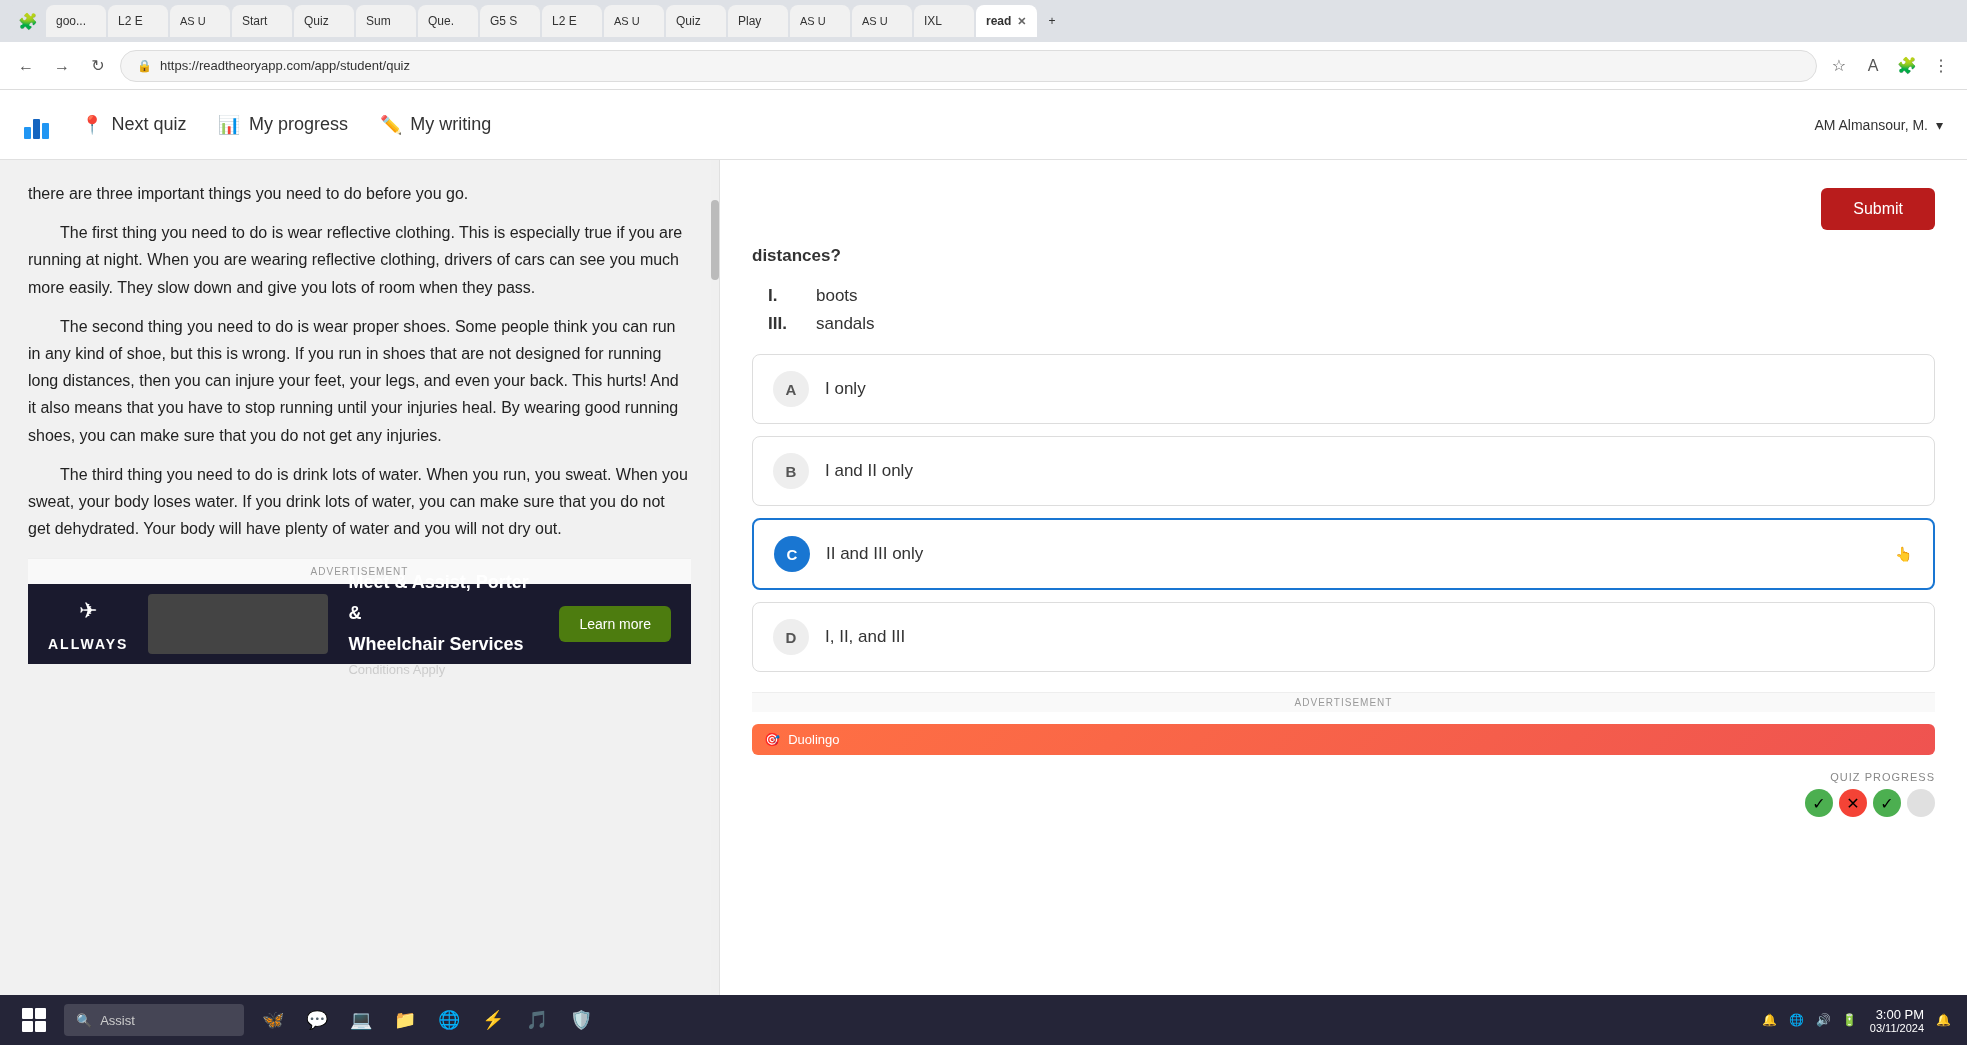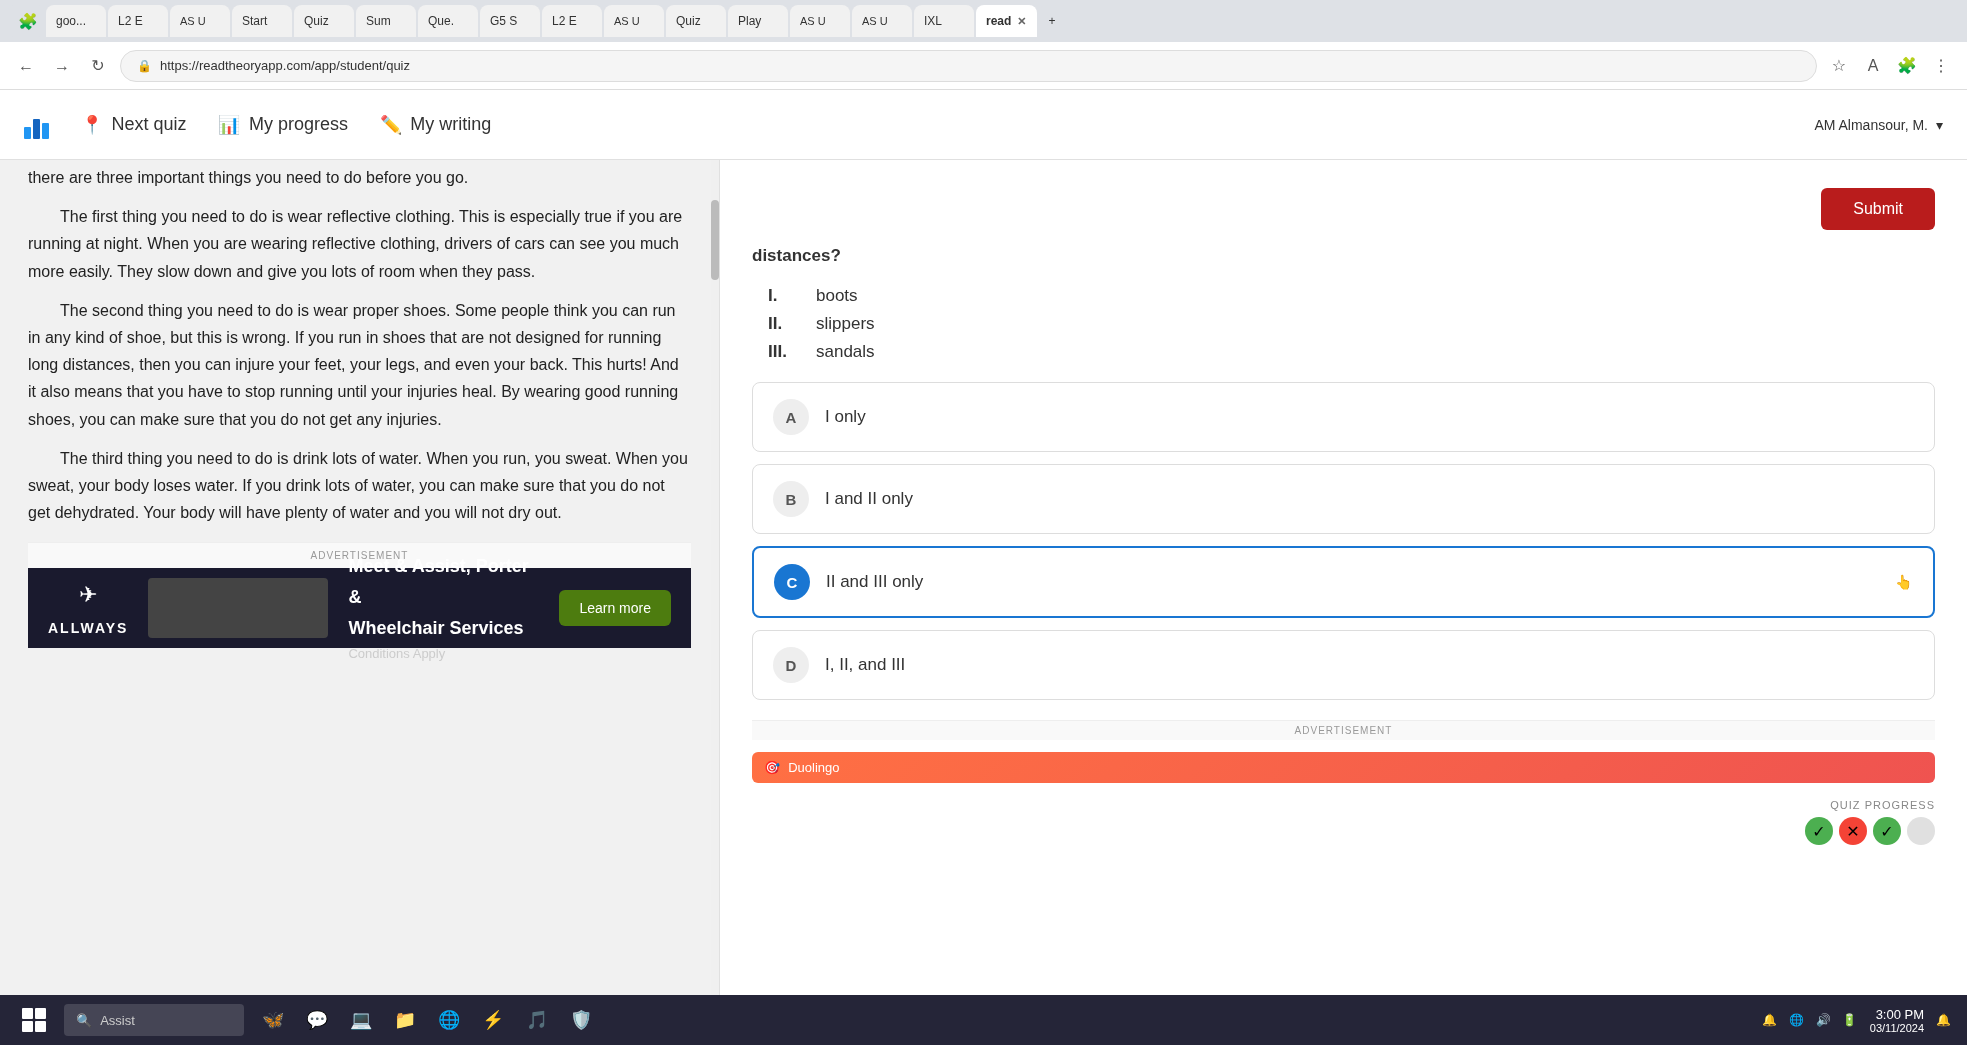--- a/index.html
+++ b/index.html
@@ -157,21 +157,21 @@
       align-items: flex-end;
       gap: 8px;
       font-size: 14px;
       color: #333;
     }
 
     
     .passage-panel {
       width: 720px;
       flex-shrink: 0;
-      padding: 4px 28px;
+      padding: 20px 28px;
       overflow-y: auto;
       font-size: 16px;
       line-height: 1.7;
       color: #222;
       position: relative;
       border-right: 1px solid #e0e0e0;
     }
 
     .passage-panel p {
       margin-bottom: 12px;
@@ -595,24 +595,20 @@
         </div>
 
         <div class="question-text">distances?</div>
 
         <div class="options-list">
           <div class="option-item">
             <span class="option-roman">I.</span>
             <span>boots</span>
           </div>
           <div class="option-item">
-            <span class="option-roman">II.</span>
-            <span>slippers</span>
-          </div>
-          <div class="option-item">
             <span class="option-roman">III.</span>
             <span>sandals</span>
           </div>
         </div>
 
         <div class="answer-choices">
           <div class="answer-choice">
             <div class="choice-letter">A</div>
             <span>I only</span>
           </div>

